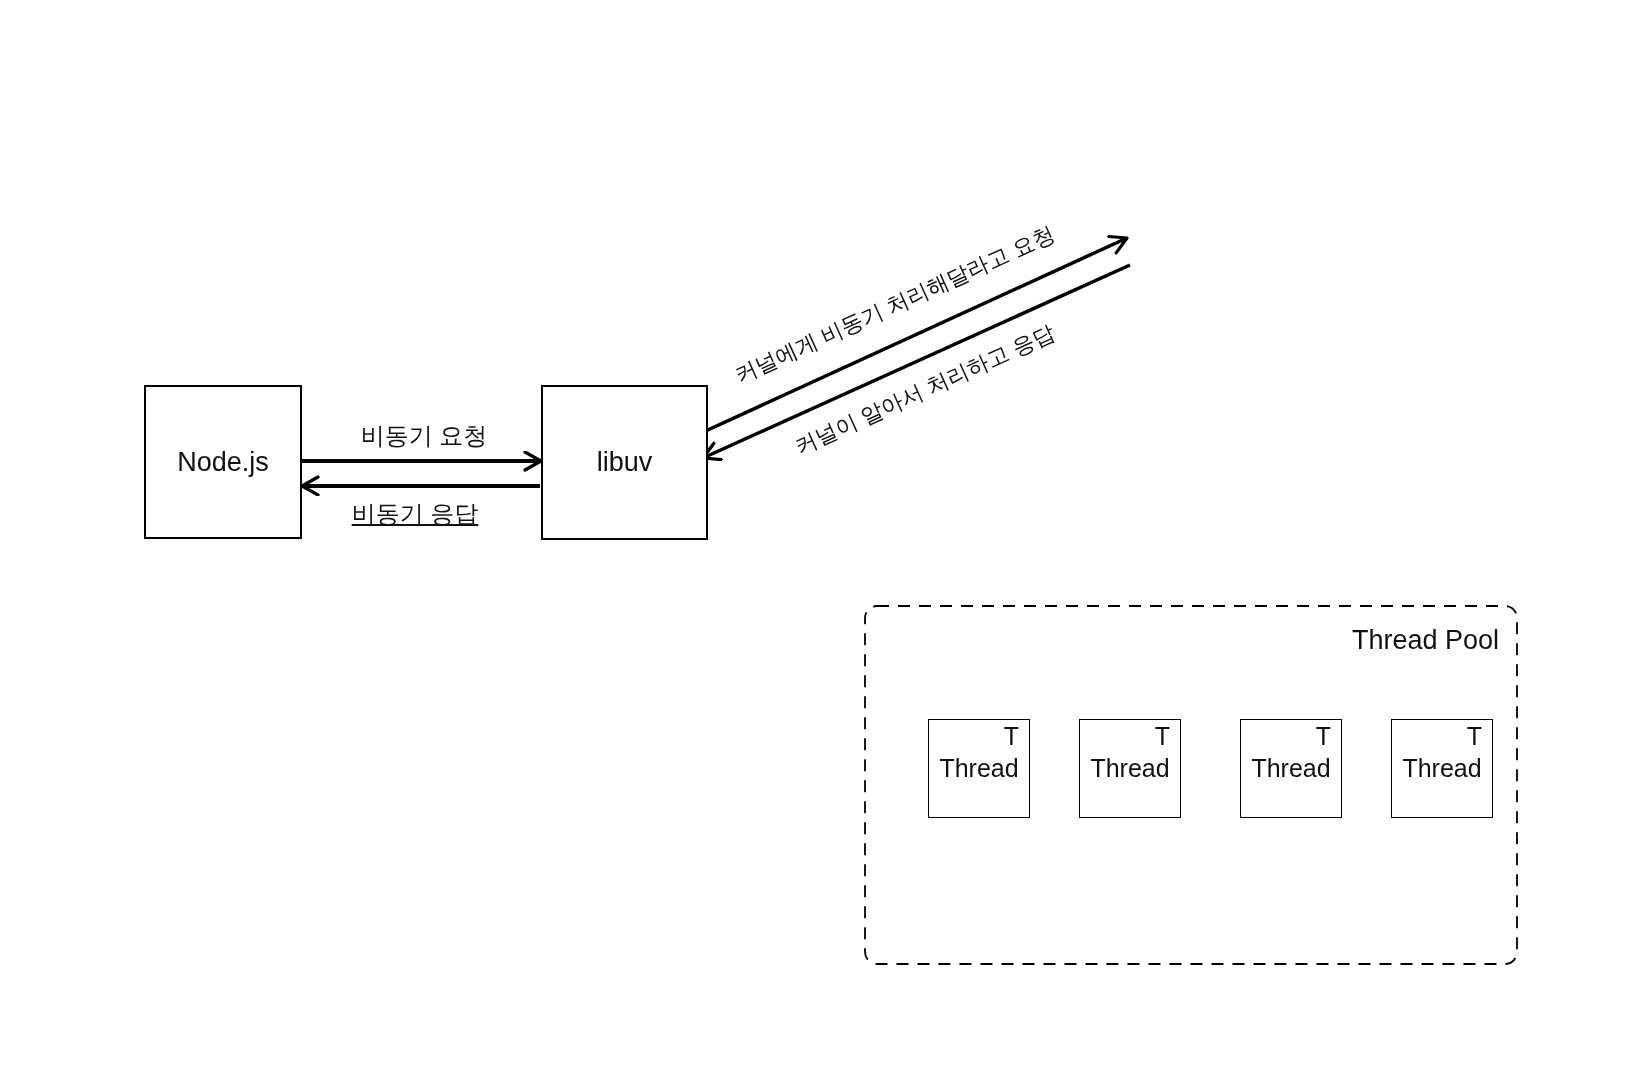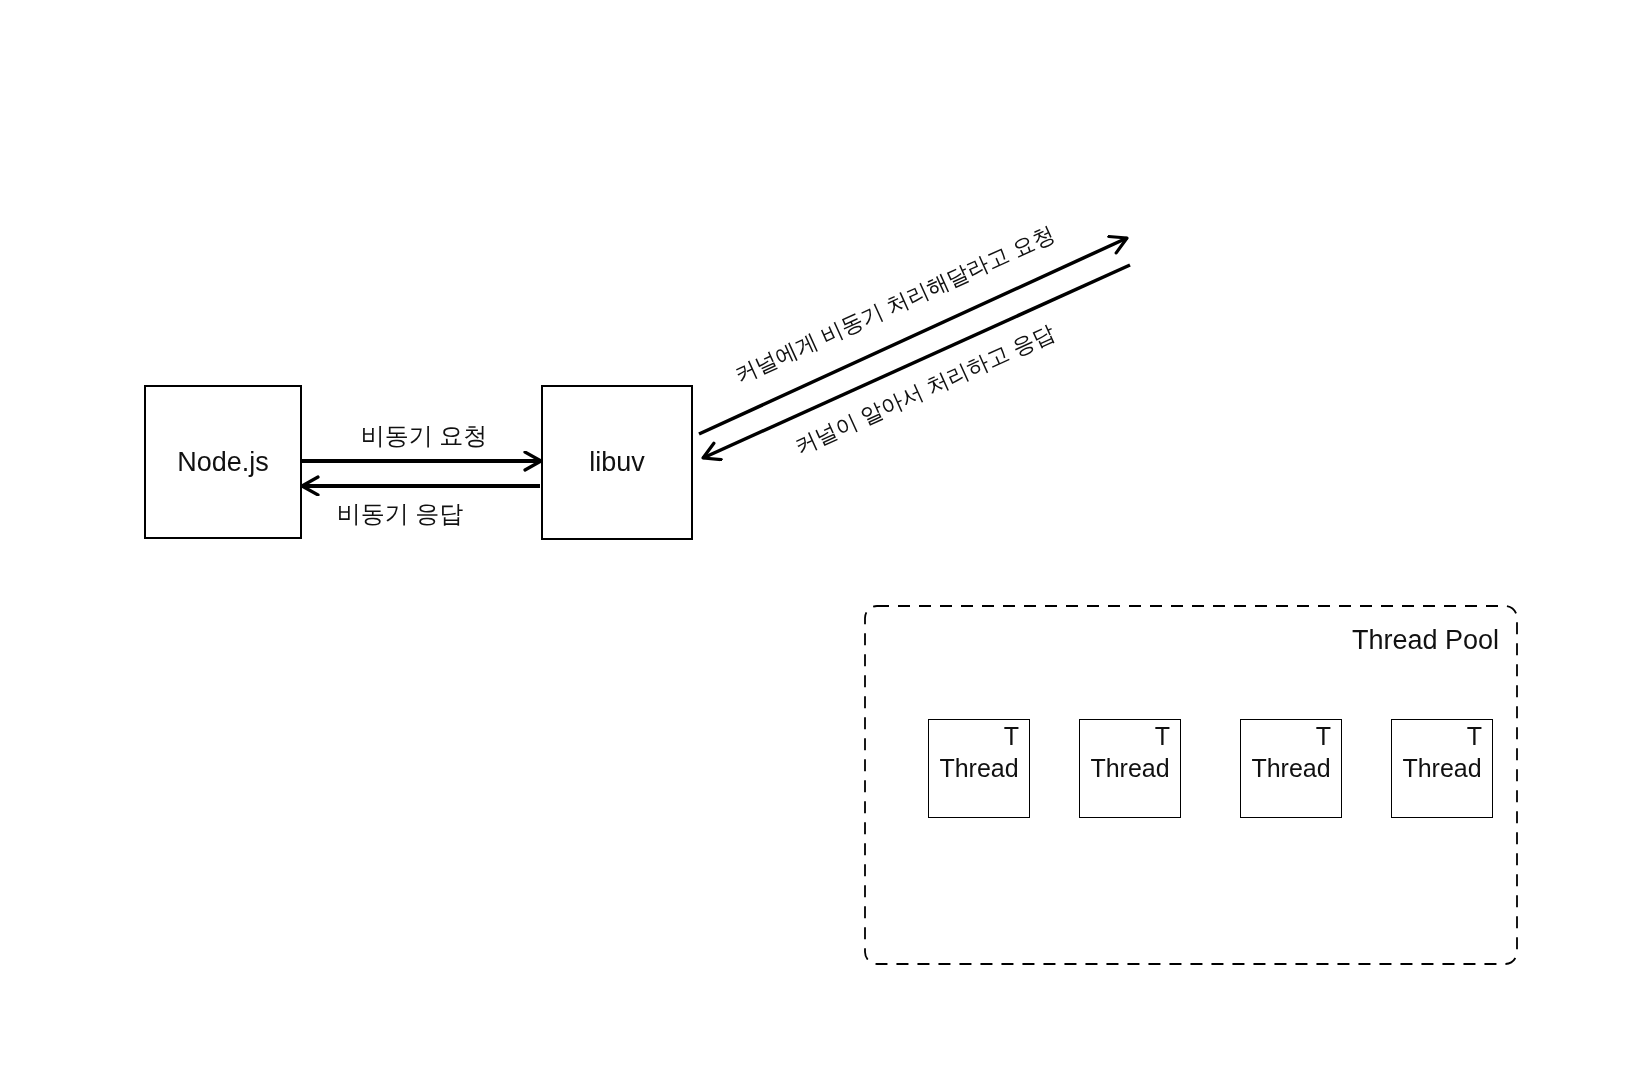--- a/index.html
+++ b/index.html
@@ -29,36 +29,36 @@
     background: #ffffff;
     display: flex;
     align-items: center;
     justify-content: center;
     font-size: 27px;
     line-height: 1;
     box-sizing: border-box;
   }
   .box.thin { border-width: 1.5px; }
   .node-box   { left: 144px;  top: 385px; width: 158px; height: 154px; text-align: center; }
-  .libuv-box  { left: 541px;  top: 385px; width: 152px; height: 155px; justify-content: center; }
+  .libuv-box  { left: 541px;  top: 385px; width: 167px; height: 155px; justify-content: center; }
   .kernel-box { left: 1129px; top: 101px; width: 155px; height: 155px; font-size: 24px; }
 
   .edge-label {
     position: absolute;
     white-space: nowrap;
     line-height: 1;
     background: #ffffff;
     padding: 1px 2px;
   }
   .h-label {
     font-size: 24px;
     transform: translate(-50%, -50%);
   }
   .async-request-label  { left: 424px; top: 436px; }
-  .async-response-label { left: 400px; top: 514px; }
+  .async-response-label { left: 415px; top: 514px; text-decoration: underline; }
   .diag-label {
     font-size: 22px;
     transform: translate(-50%, -50%) rotate(-24.4deg);
   }
   .kernel-request-label  { left: 895px; top: 305px; }
   .kernel-response-label { left: 925px; top: 390px; }
 
   .thread-pool-title {
     position: absolute;
     left: 1352px;

